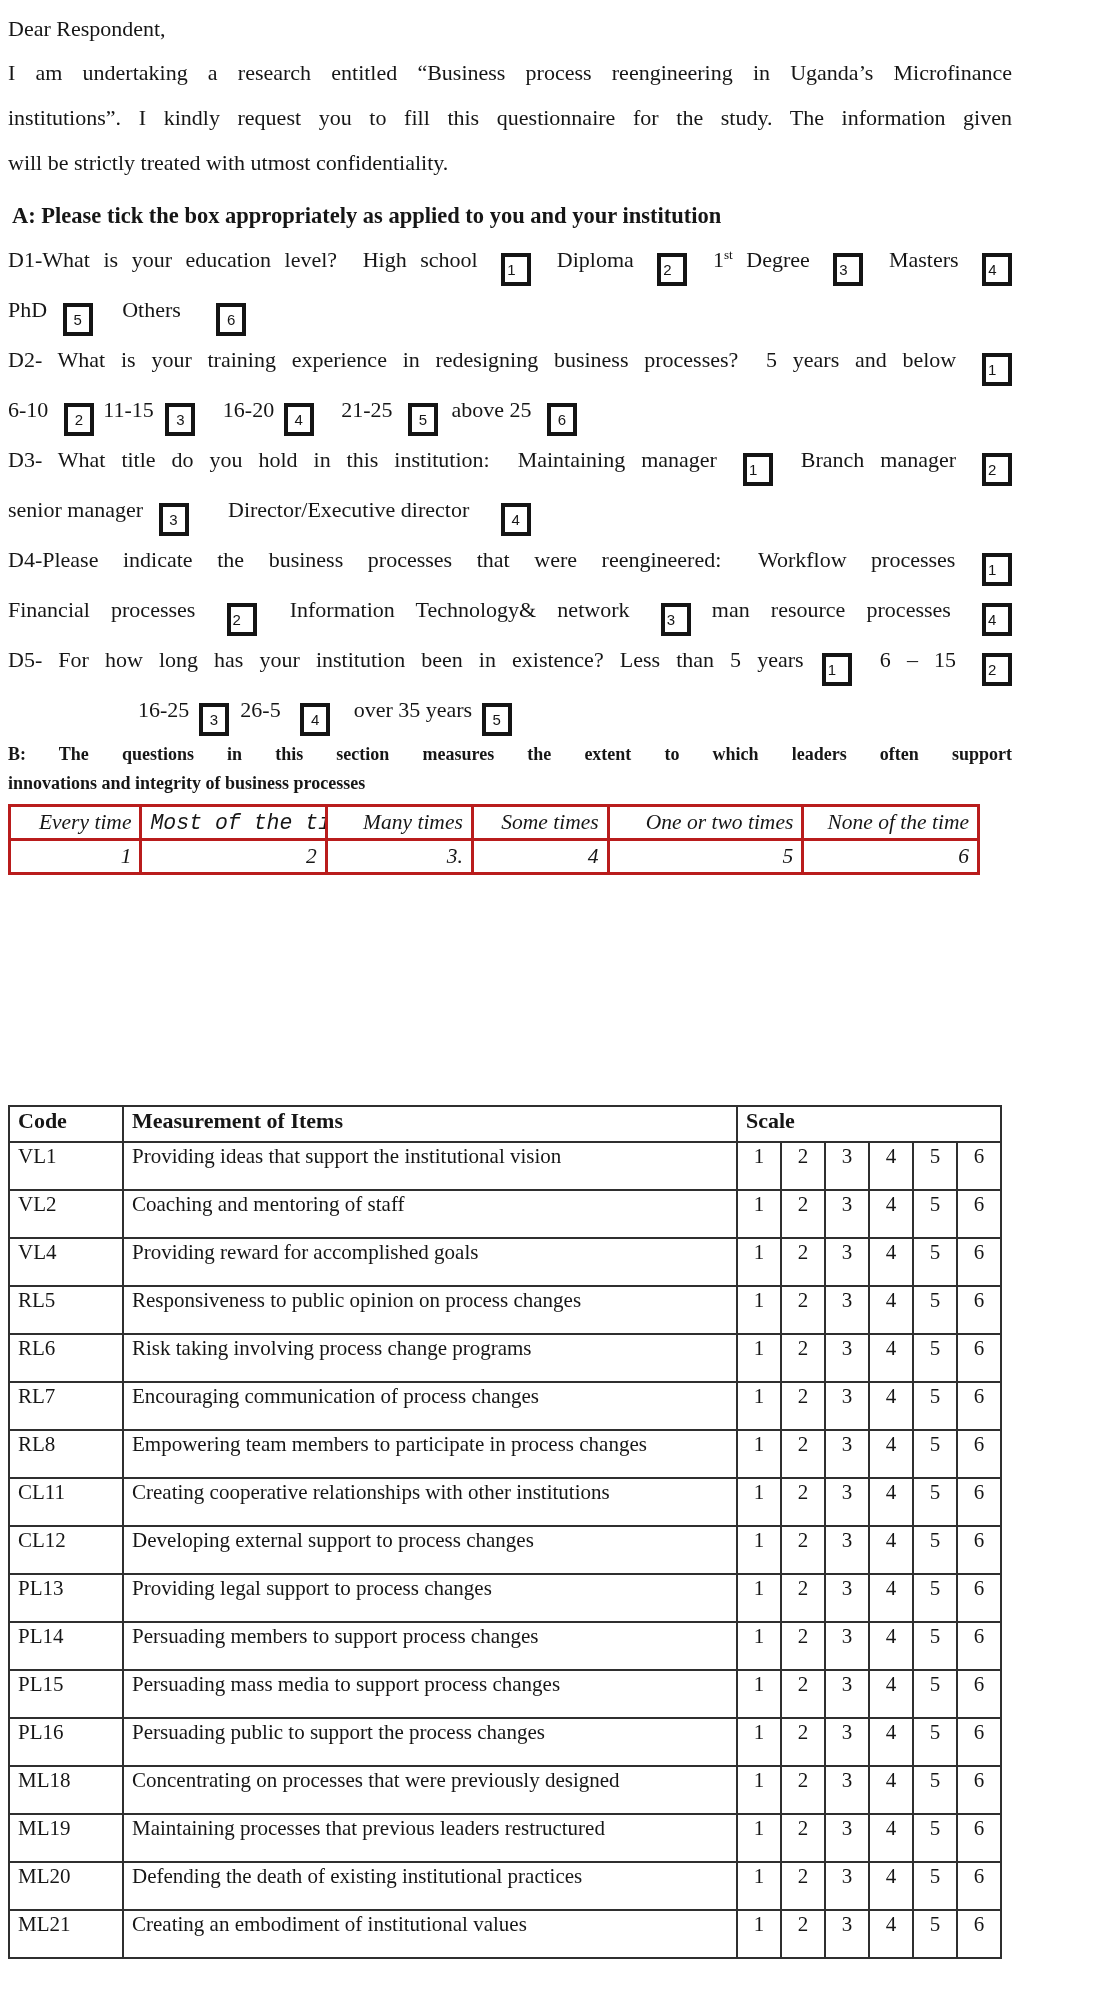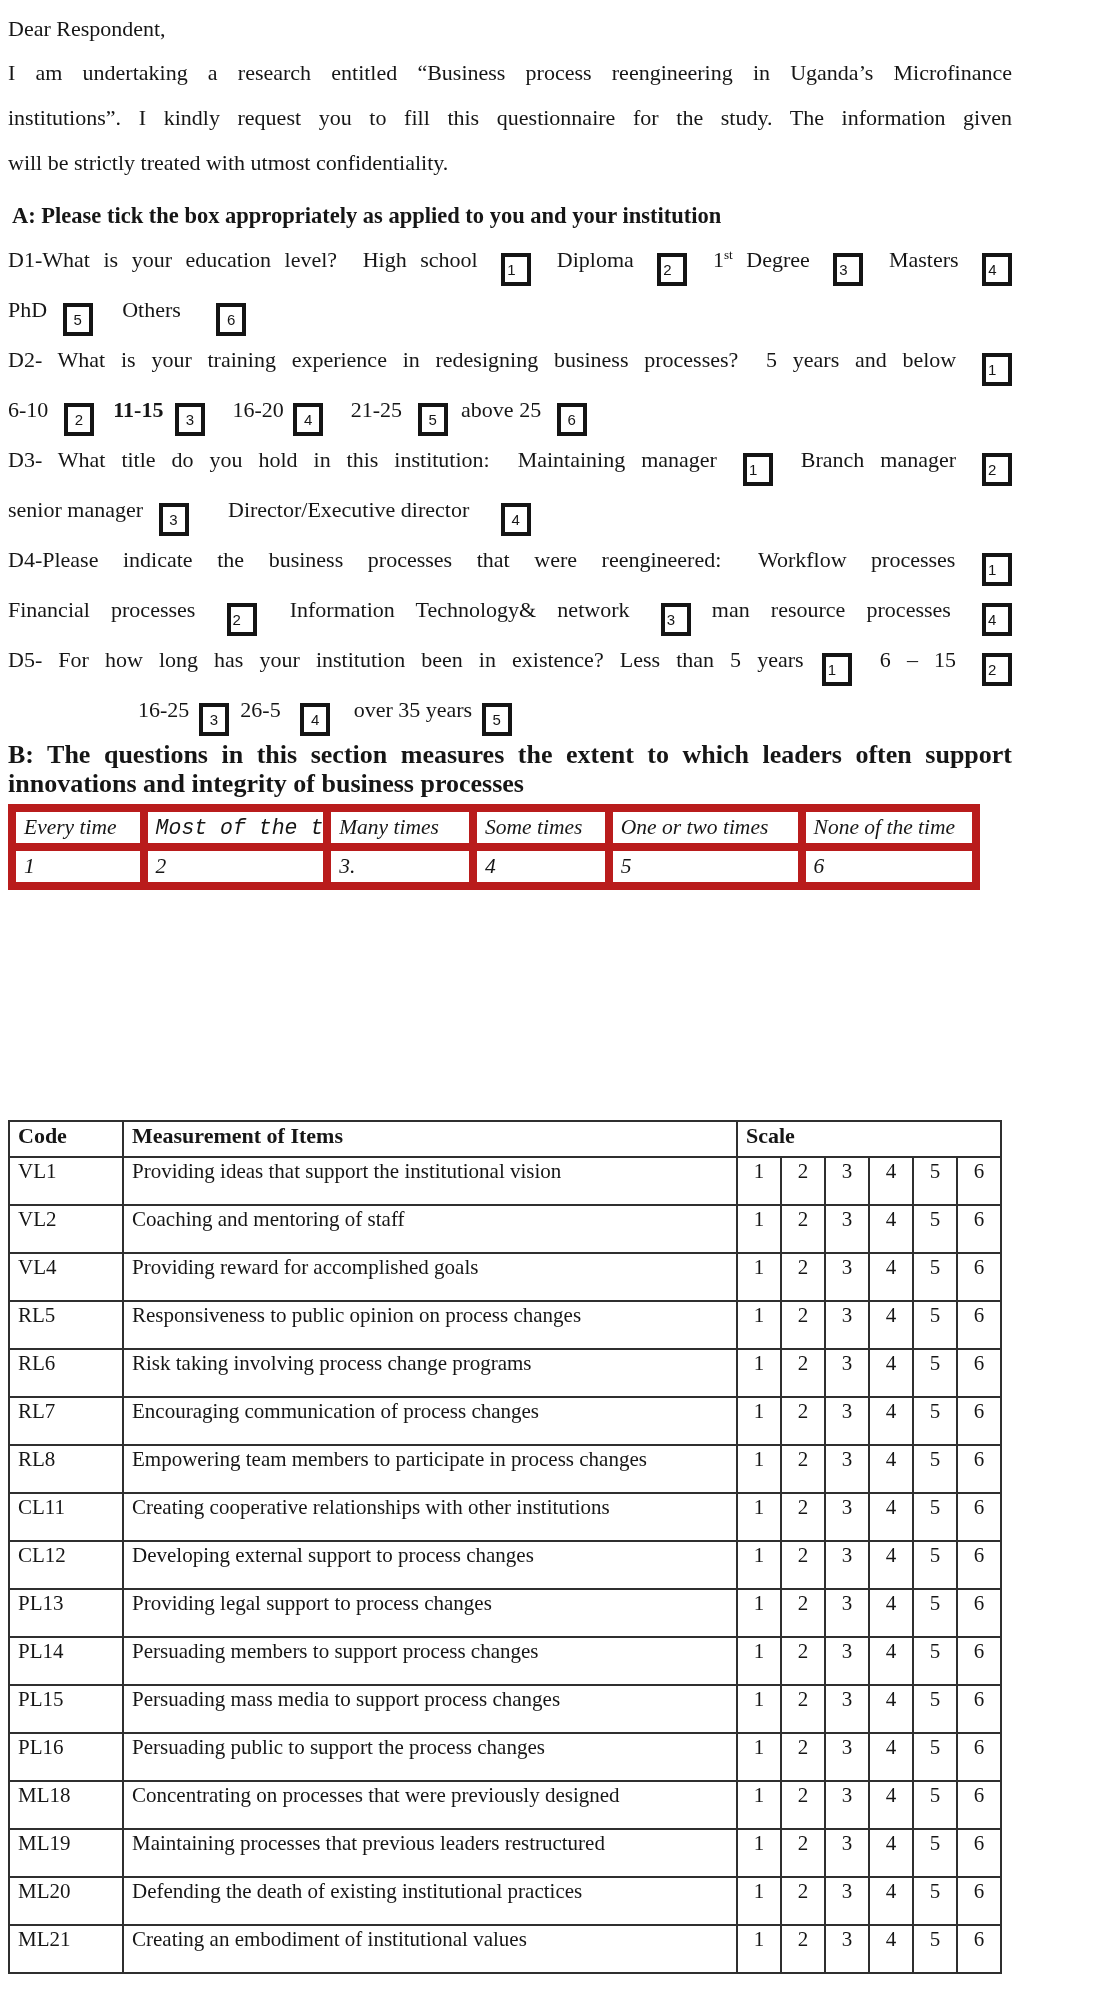--- a/index.html
+++ b/index.html
@@ -19,26 +19,26 @@
   .indent{padding-left:130px;}
   .box{
     display:inline-block;box-sizing:border-box;min-width:30px;height:33px;
     border:4px solid #141414;background:#fff;
     font-family:"Liberation Sans","DejaVu Sans",sans-serif;
     font-size:15px;line-height:25px;text-align:center;
     vertical-align:-8px;padding:0 2px;margin-left:10px;
   }
   .opt{margin-left:12px;}
   sup{font-size:60%;}
-  .b-heading{font-weight:bold;font-size:26px;line-height:29px;margin-top:4px;}
+  .b-heading{font-weight:bold;font-size:18px;line-height:29px;margin-top:4px;}
   table{border-collapse:collapse;table-layout:fixed;}
   table.legend{width:972px;margin-top:6px;font-style:italic;}
   table.legend td{
-    border:8px solid #b91c1c;font-size:21.5px;padding:2px 8px;height:27px;
-    overflow:hidden;white-space:nowrap;
+    border:3px solid #b91c1c;font-size:21.5px;padding:2px 8px;height:27px;
+    overflow:hidden;white-space:nowrap;text-align:right;
   }
   table.main{width:985px;margin-top:230px;}
   table.main th,table.main td{
     border:2px solid #2f2f2f;font-size:21px;padding:1px 8px;vertical-align:top;
     overflow:hidden;
   }
   table.main th{text-align:left;font-weight:bold;height:32px;font-size:22px;}
   table.main td{height:44px;}
   td.code{width:96px;}
   td.item{width:596px;text-align:justify;}
@@ -78,21 +78,21 @@
 
   <div class="qblock">
     <div class="qline jlast">
       <span>D2- What is your training experience in redesigning business processes?</span>
       <span class="opt">5 years and below</span>
       <span class="box">1</span>
     </div>
     <div class="qline">
       <span>6-10</span>
       <span class="box">2</span>
-      <span class="opt" style="margin-left:14px;font-weight:bold;">11-15</span>
+      <span class="opt" style="margin-left:4px;">11-15</span>
       <span class="box" style="margin-left:6px;">3</span>
       <span class="opt" style="margin-left:22px;">16-20</span>
       <span class="box" style="margin-left:4px;">4</span>
       <span class="opt" style="margin-left:22px;">21-25</span>
       <span class="box">5</span>
       <span class="opt" style="margin-left:8px;">above 25</span>
       <span class="box">6</span>
     </div>
   </div>
 

